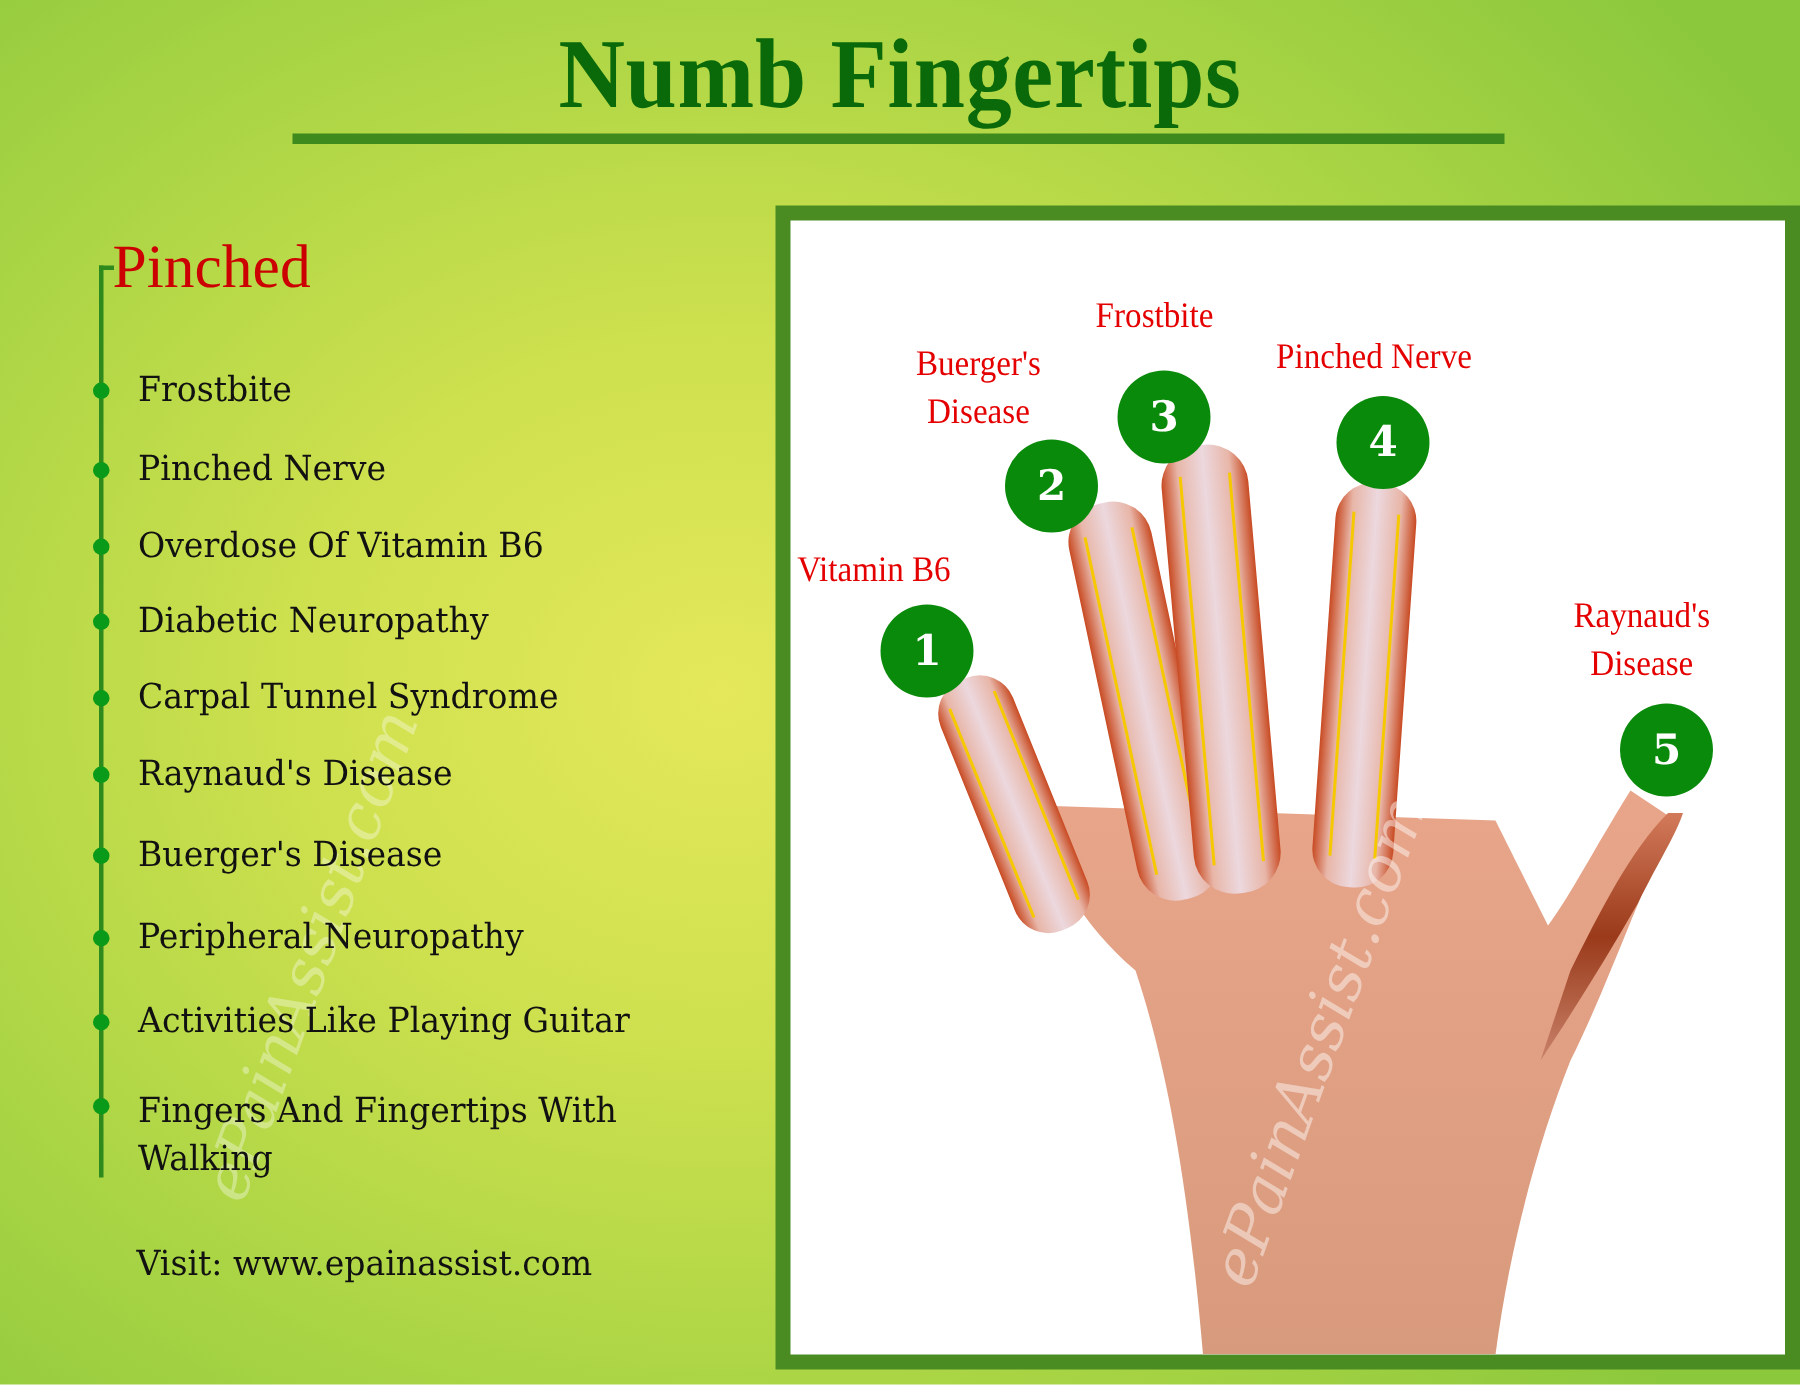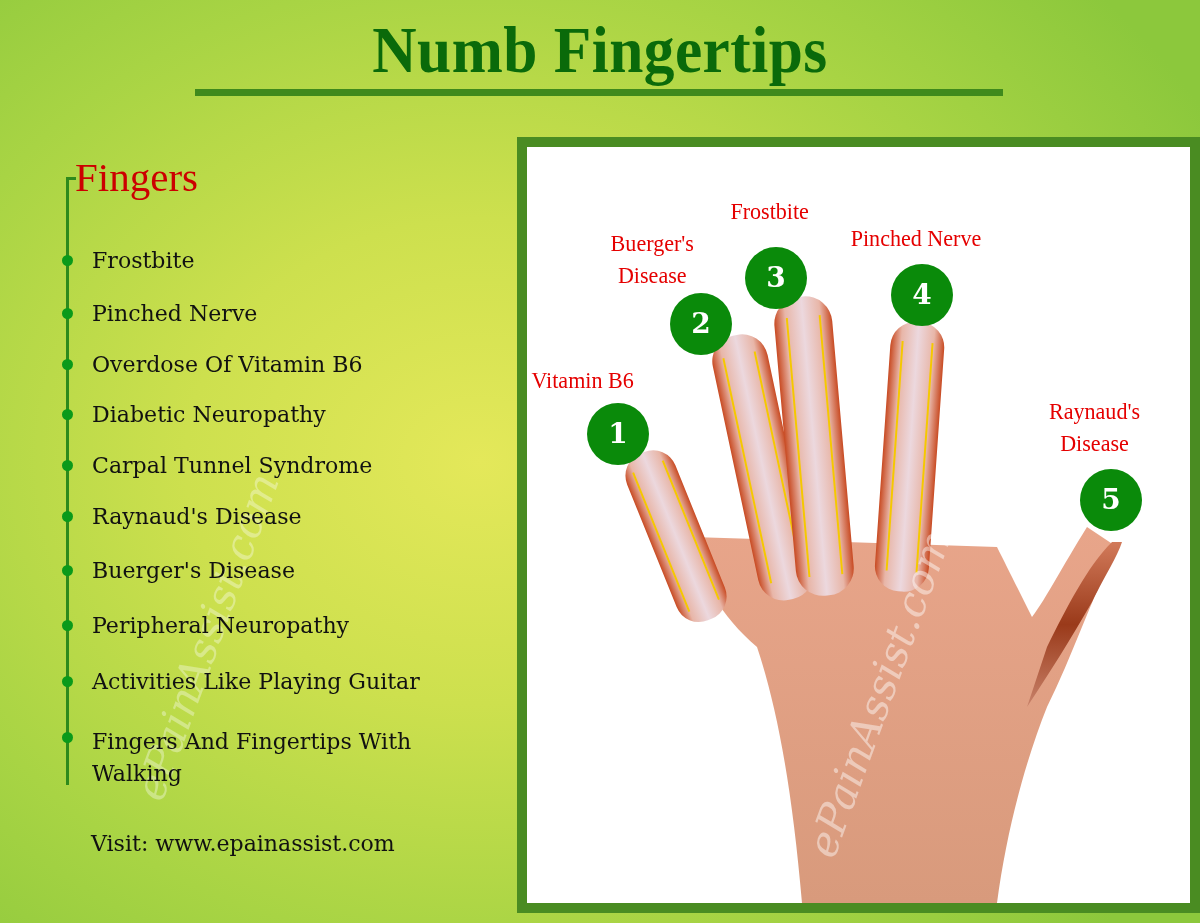--- a/index.html
+++ b/index.html
@@ -66,21 +66,21 @@
 </style>
 </head>
 <body>
 
 <div class="title">Numb Fingertips</div>
 <div class="title-rule"></div>
 
 <div>
   <div class="causes-line"></div>
   <div class="causes-tick"></div>
-  <div class="causes-heading">Fingers</div>
+  <div class="causes-heading">Pinched</div>
 
   <div class="watermark" style="left:125px; top:790px; transform:rotate(-70deg);">ePainAssist.com</div>
 
   <div class="cause-item" style="top:245px;">
     <span class="bullet" style="top:10px;"></span>
     <span class="cause-text">Frostbite</span>
   </div>
   <div class="cause-item" style="top:298px;">
     <span class="bullet" style="top:10px;"></span>
     <span class="cause-text">Pinched Nerve</span>

